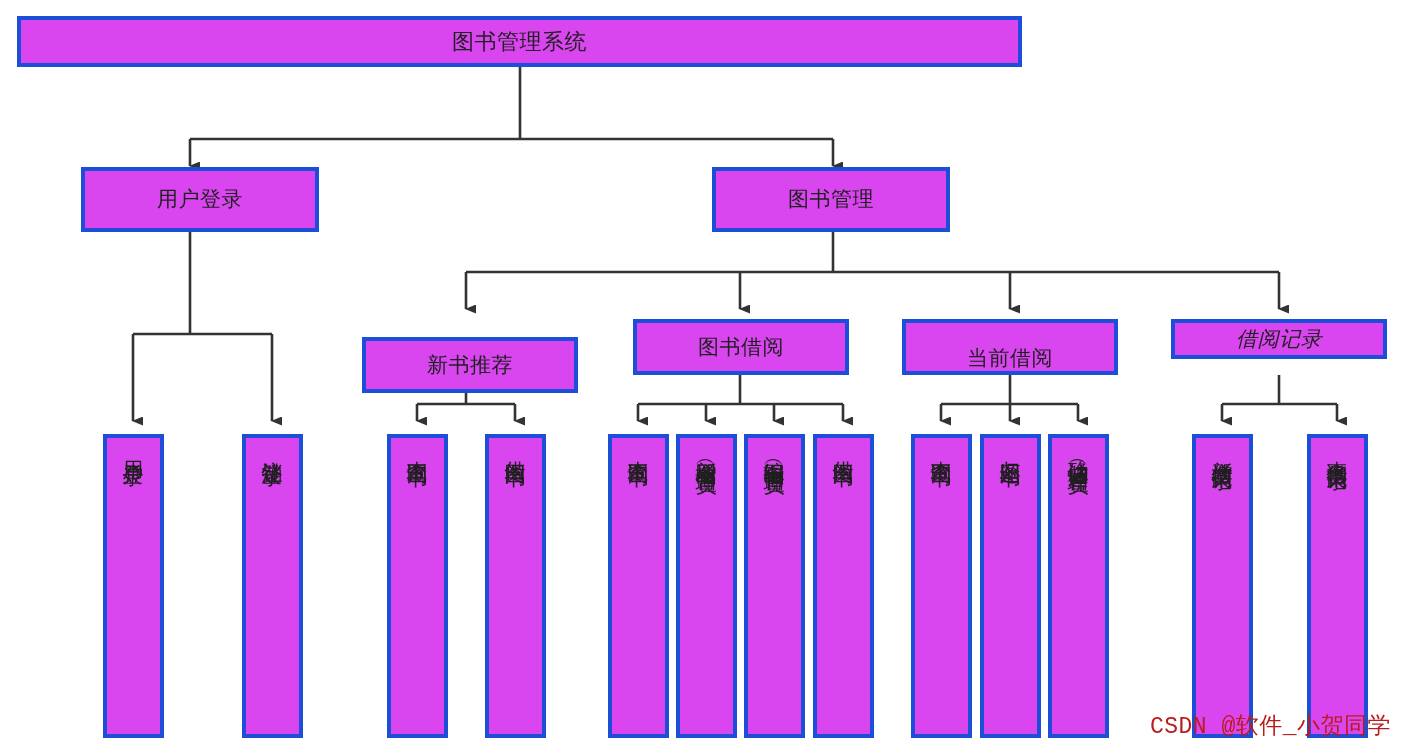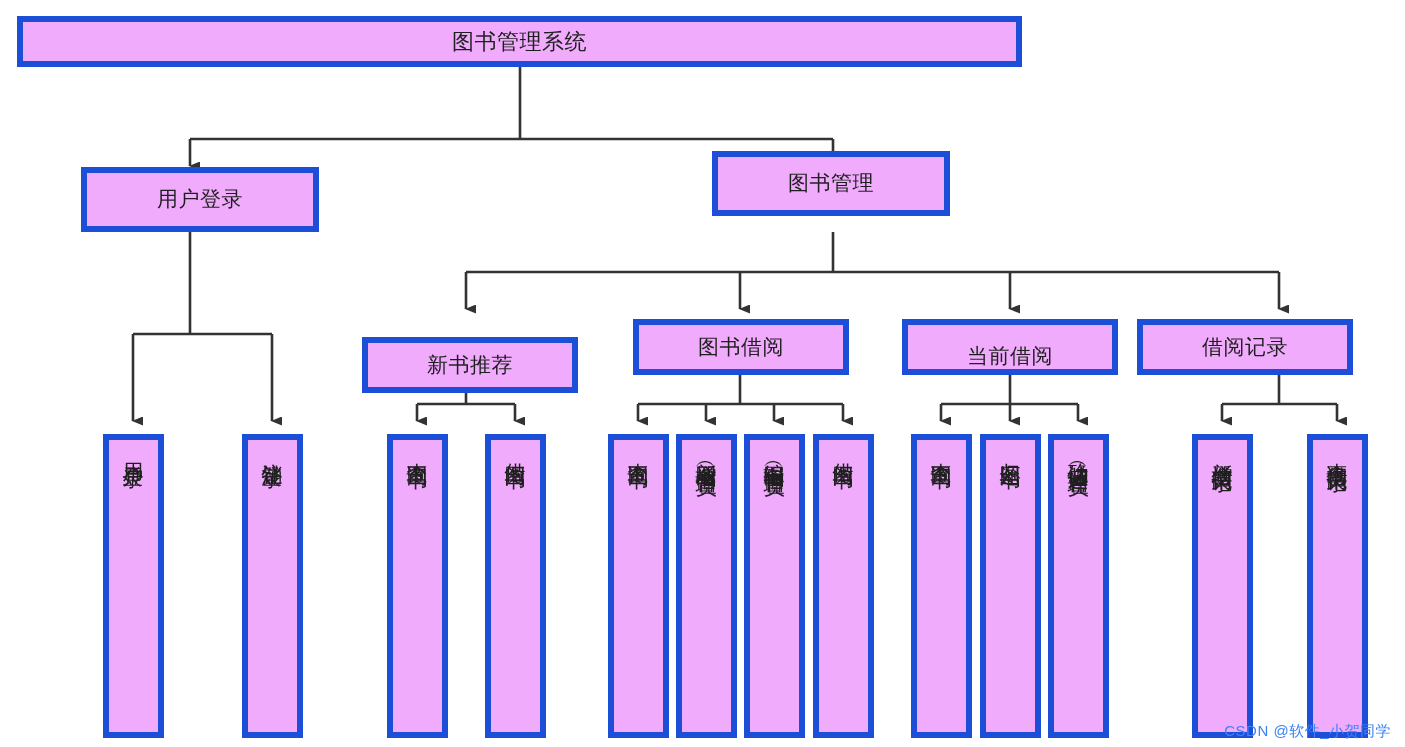--- a/index.html
+++ b/index.html
@@ -16,22 +16,22 @@
     position: relative;
     width: 1405px;
     height: 747px;
     background: #ffffff;
     overflow: hidden;
   }
   
   .node {
     position: absolute;
     box-sizing: border-box;
-    background: #f0abfc;
-    border: 6px solid #1d4ed8;
+    background: #d946ef;
+    border: 4px solid #1d4ed8;
     display: flex;
     align-items: center;
     justify-content: center;
     text-align: center;
   }
   .node .node-label {
     display: block;
     color: #1f1f1f;
     line-height: 1.18;
     letter-spacing: 0.5px;
@@ -65,24 +65,25 @@
     top: 0;
     width: 1405px;
     height: 747px;
     pointer-events: none;
   }
   
   #watermark {
     position: absolute;
     right: 14px;
     bottom: 6px;
-    font-size: 15px;
-    color: #3b82f6;
+    font-size: 23px;
+    color: #b91c1c;
     white-space: nowrap;
     letter-spacing: 0.5px;
+    font-family: Liberation Mono, monospace;
   }
 </style>
 </head>
 <body>
 
 <div id="diagram-root">
 
   <svg class="edge-layer" viewBox="0 0 1405 747" width="1405" height="747" xmlns="http://www.w3.org/2000/svg">
     <defs>
       <marker id="arrowhead" markerWidth="9" markerHeight="11" refX="4.5" refY="10" orient="auto" markerUnits="userSpaceOnUse">
@@ -134,37 +135,37 @@
   </svg>
 
   <div class="node horiz root" style="left:17px; top:16px; width:1005px; height:51px;">
     <span class="node-label">图书管理系统</span>
   </div>
 
   <div class="node horiz" style="left:81px; top:167px; width:238px; height:65px;">
     <span class="node-label">用户登录</span>
   </div>
 
-  <div class="node horiz" style="left:712px; top:151px; width:238px; height:65px;">
+  <div class="node horiz" style="left:712px; top:167px; width:238px; height:65px;">
     <span class="node-label">图书管理</span>
   </div>
 
   <div class="node horiz" style="left:362px; top:319px; width:216px; height:56px;margin-top:18px;">
     <span class="node-label">新书推荐</span>
   </div>
 
   <div class="node horiz" style="left:633px; top:319px; width:216px; height:56px;">
     <span class="node-label">图书借阅</span>
   </div>
 
   <div class="node horiz" style="left:902px; top:319px; width:216px; height:56px;align-items:flex-end;">
     <span class="node-label">当前借阅</span>
   </div>
 
-  <div class="node horiz" style="left:1137px; top:319px; width:216px; height:56px;">
+  <div class="node horiz" style="left:1171px; top:319px; width:216px; height:40px;font-style:italic;">
     <span class="node-label">借阅记录</span>
   </div>
 
   <div class="node vert" style="left:103px; top:434px; width:61px; height:304px;">
     <span class="node-label">用户登录</span>
   </div>
 
   <div class="node vert" style="left:242px; top:434px; width:61px; height:304px;">
     <span class="node-label">注销登录</span>
   </div>

